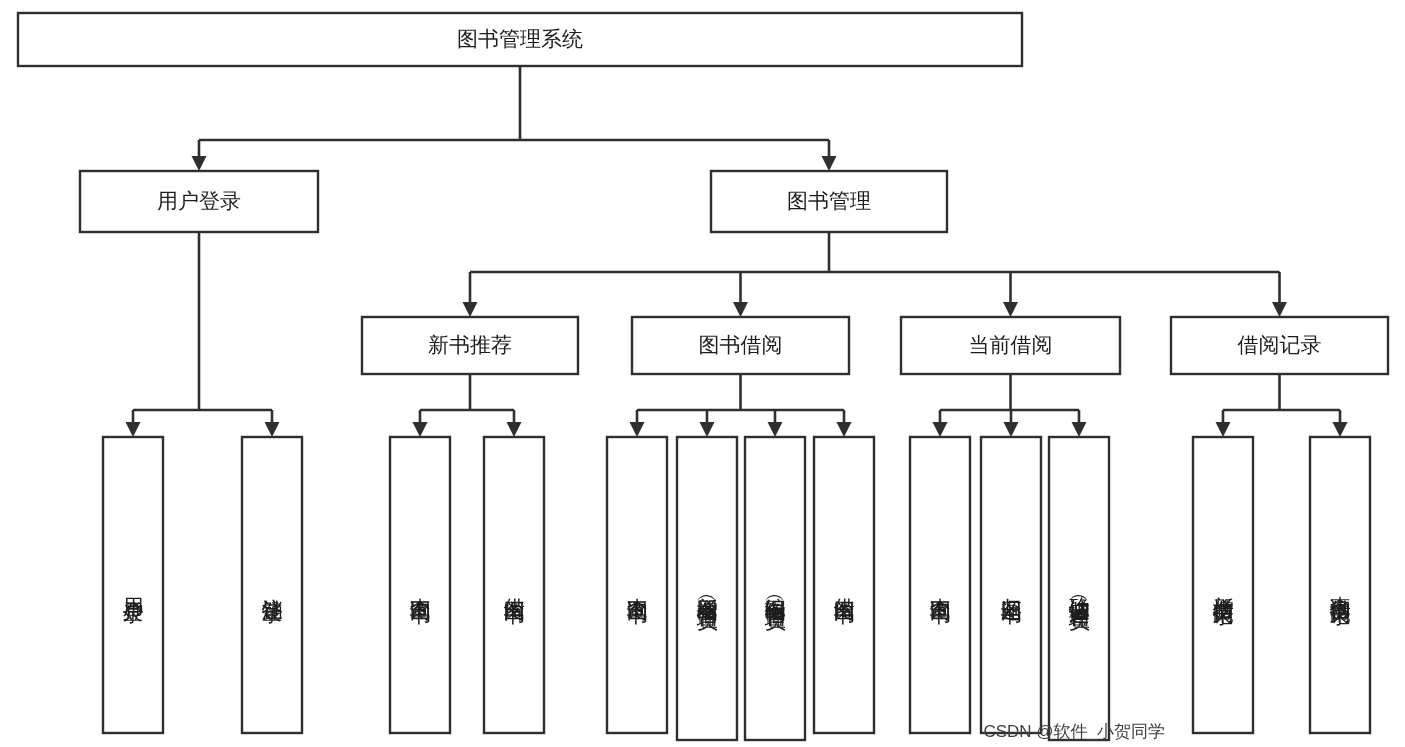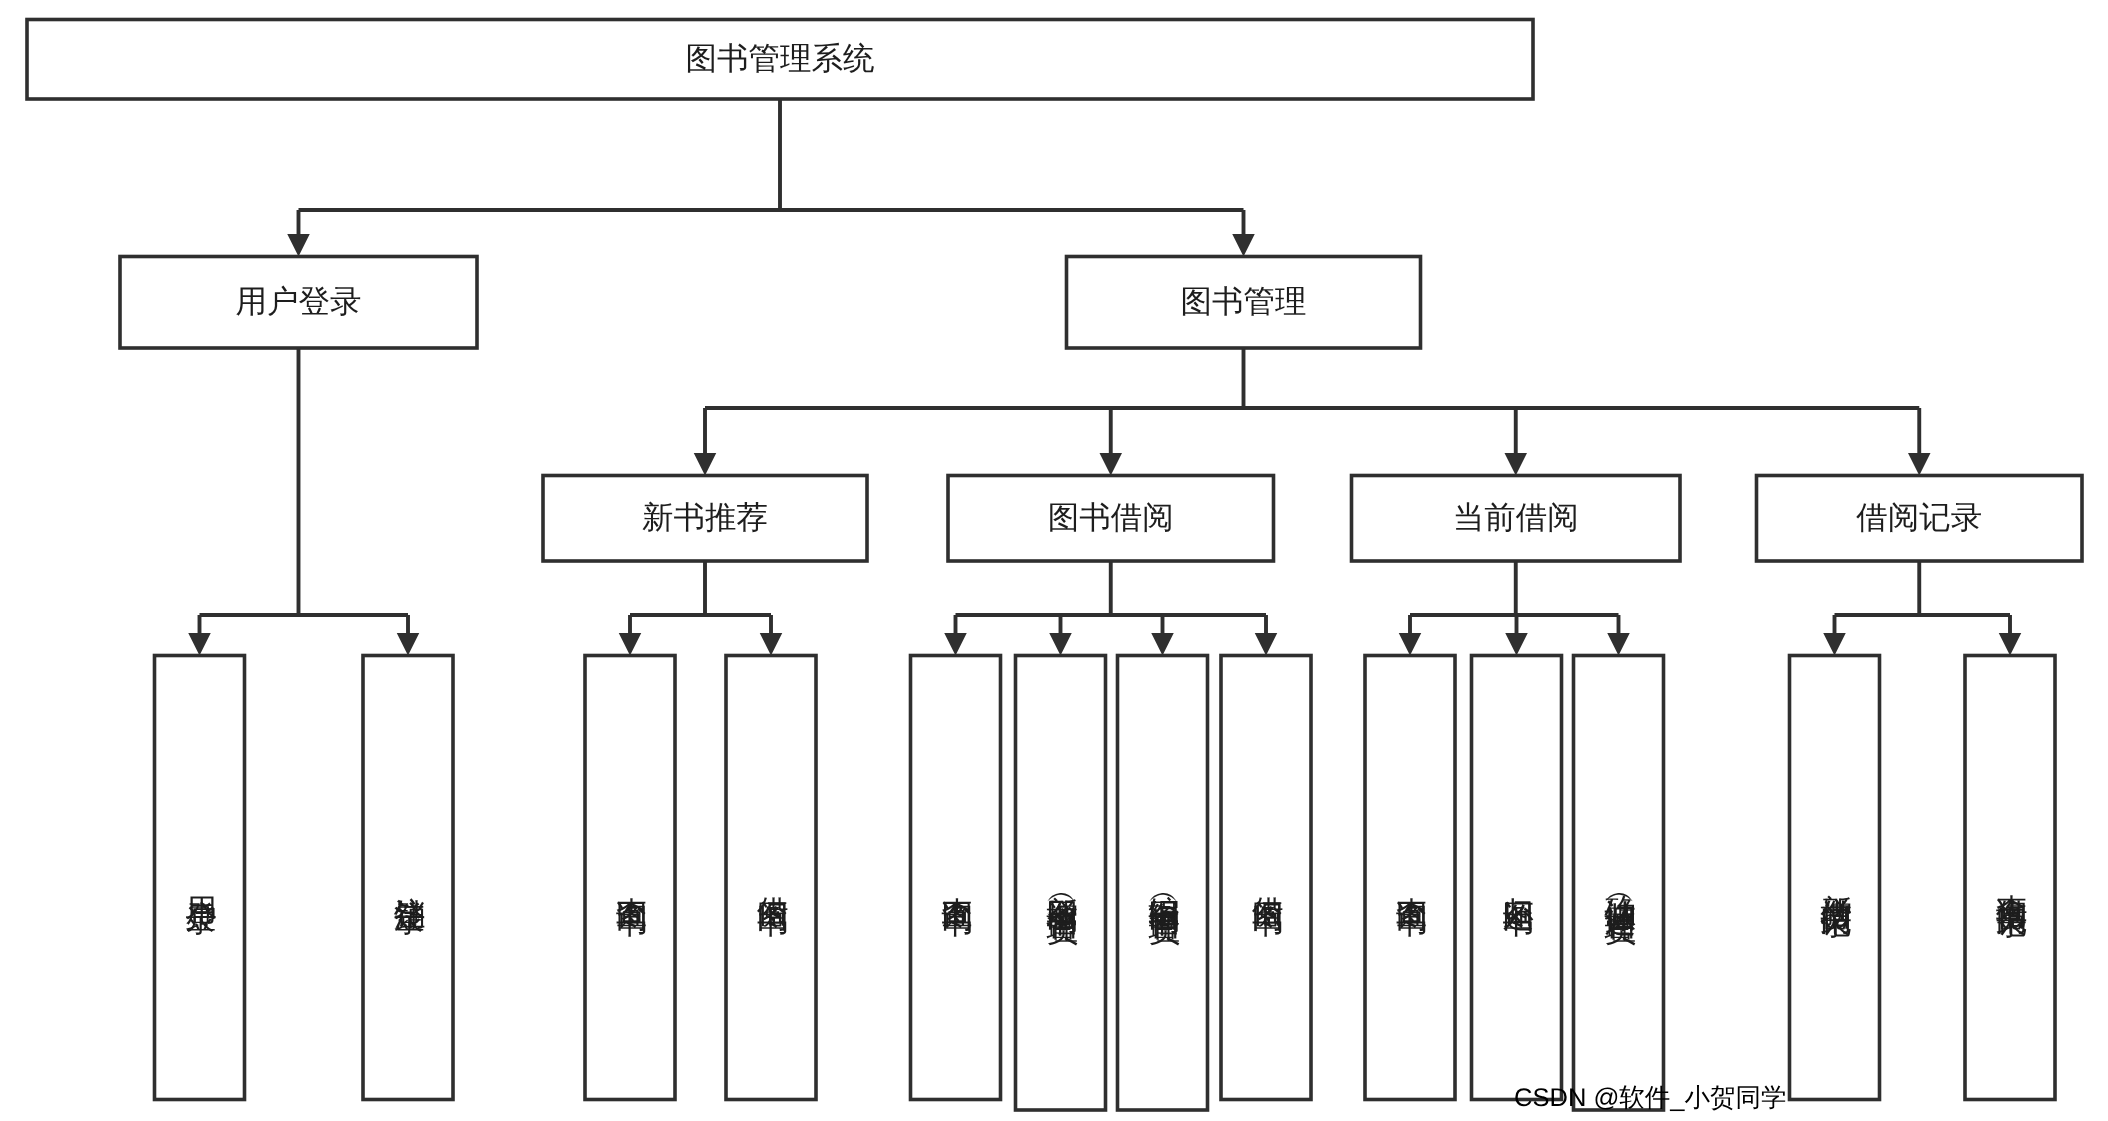--- a/index.html
+++ b/index.html
@@ -60,25 +60,25 @@
     letter-spacing: 2px;
     display: flex;
     align-items: center;
     justify-content: center;
     text-align: center;
     white-space: nowrap;
     pointer-events: none;
   }
   .watermark {
     position: absolute;
-    right: 3px;
+    right: 29px;
     bottom: 4px;
     font-family: "Liberation Sans", "DejaVu Sans", sans-serif;
     font-size: 17px;
-    color: #000000;
+    color: #404040;
     white-space: nowrap;
     text-align: center;
   }
 </style>
 </head>
 <body>
 
 <div id="diagram-root">
   <svg class="diagram-canvas" viewBox="0 0 1405 747">
     <defs>

